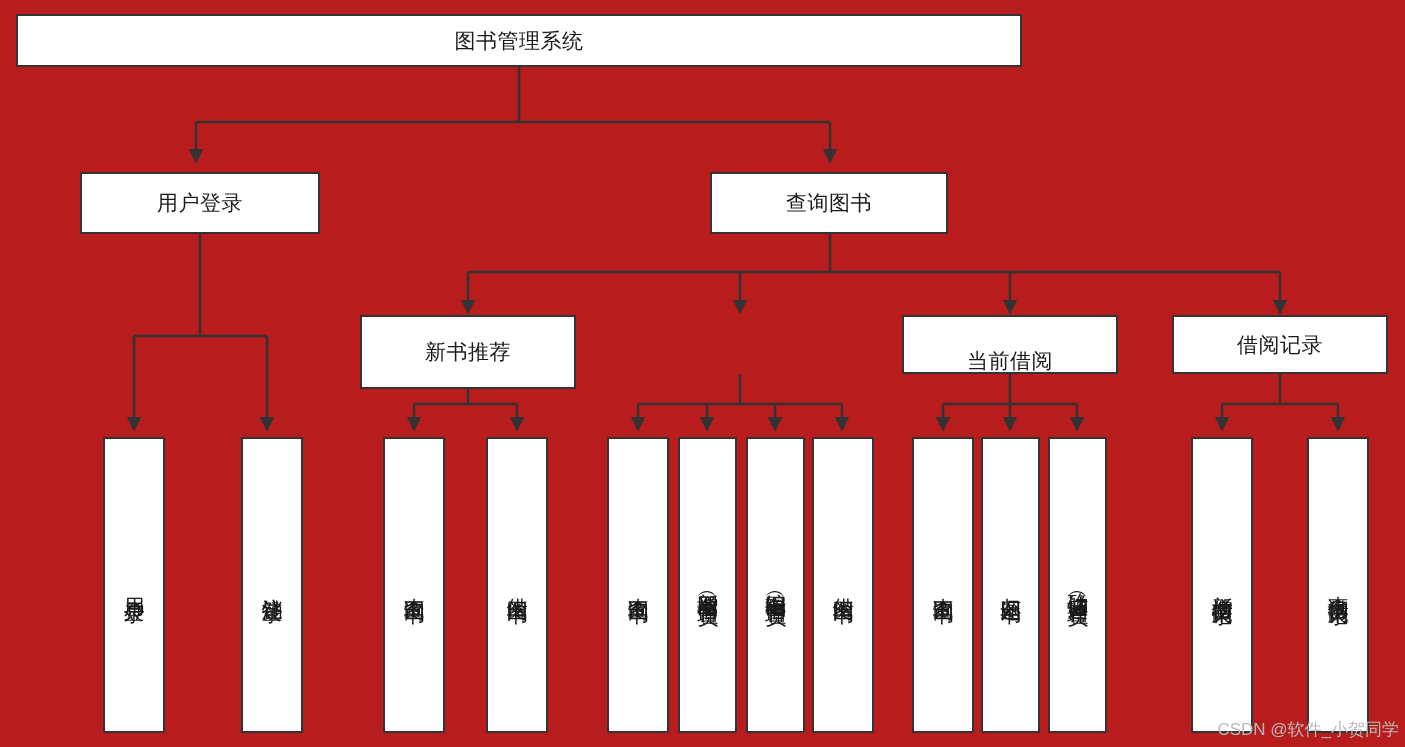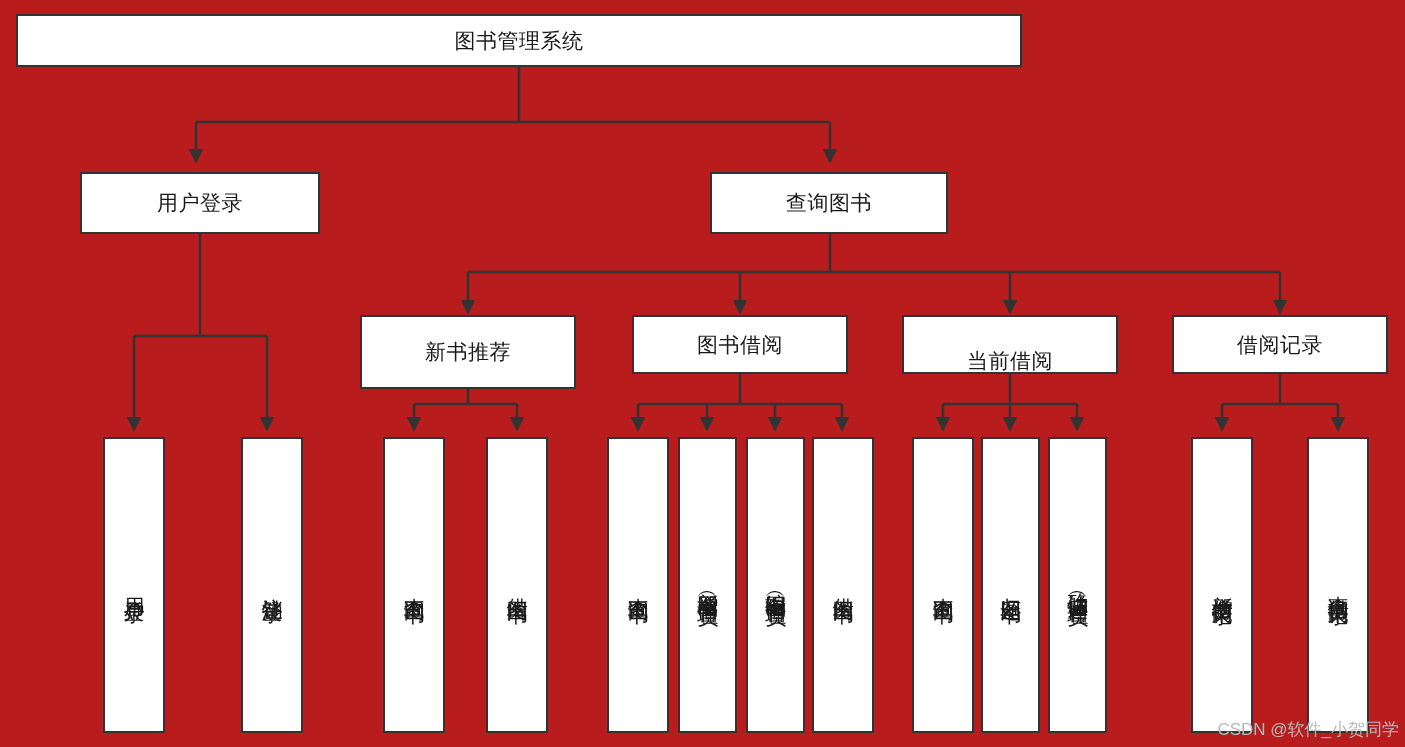--- a/index.html
+++ b/index.html
@@ -125,23 +125,20 @@
   </div>
 
   <div class="node-box" style="left:710px; top:172px; width:238px; height:62px;">
     <span class="node-label-h">查询图书</span>
   </div>
 
   <div class="node-box" style="left:360px; top:315px; width:216px; height:74px;">
     <span class="node-label-h">新书推荐</span>
   </div>
 
-  <div class="node-box" style="left:632px; top:315px; width:216px; height:59px;">
-    <span class="node-label-h">图书借阅</span>
-  </div>
 
   <div class="node-box" style="left:902px; top:315px; width:216px; height:59px;align-items:flex-end;">
     <span class="node-label-h">当前借阅</span>
   </div>
 
   <div class="node-box" style="left:1172px; top:315px; width:216px; height:59px;">
     <span class="node-label-h">借阅记录</span>
   </div>
 
   <div class="node-box" style="left:103px; top:437px; width:62px; height:296px;">

